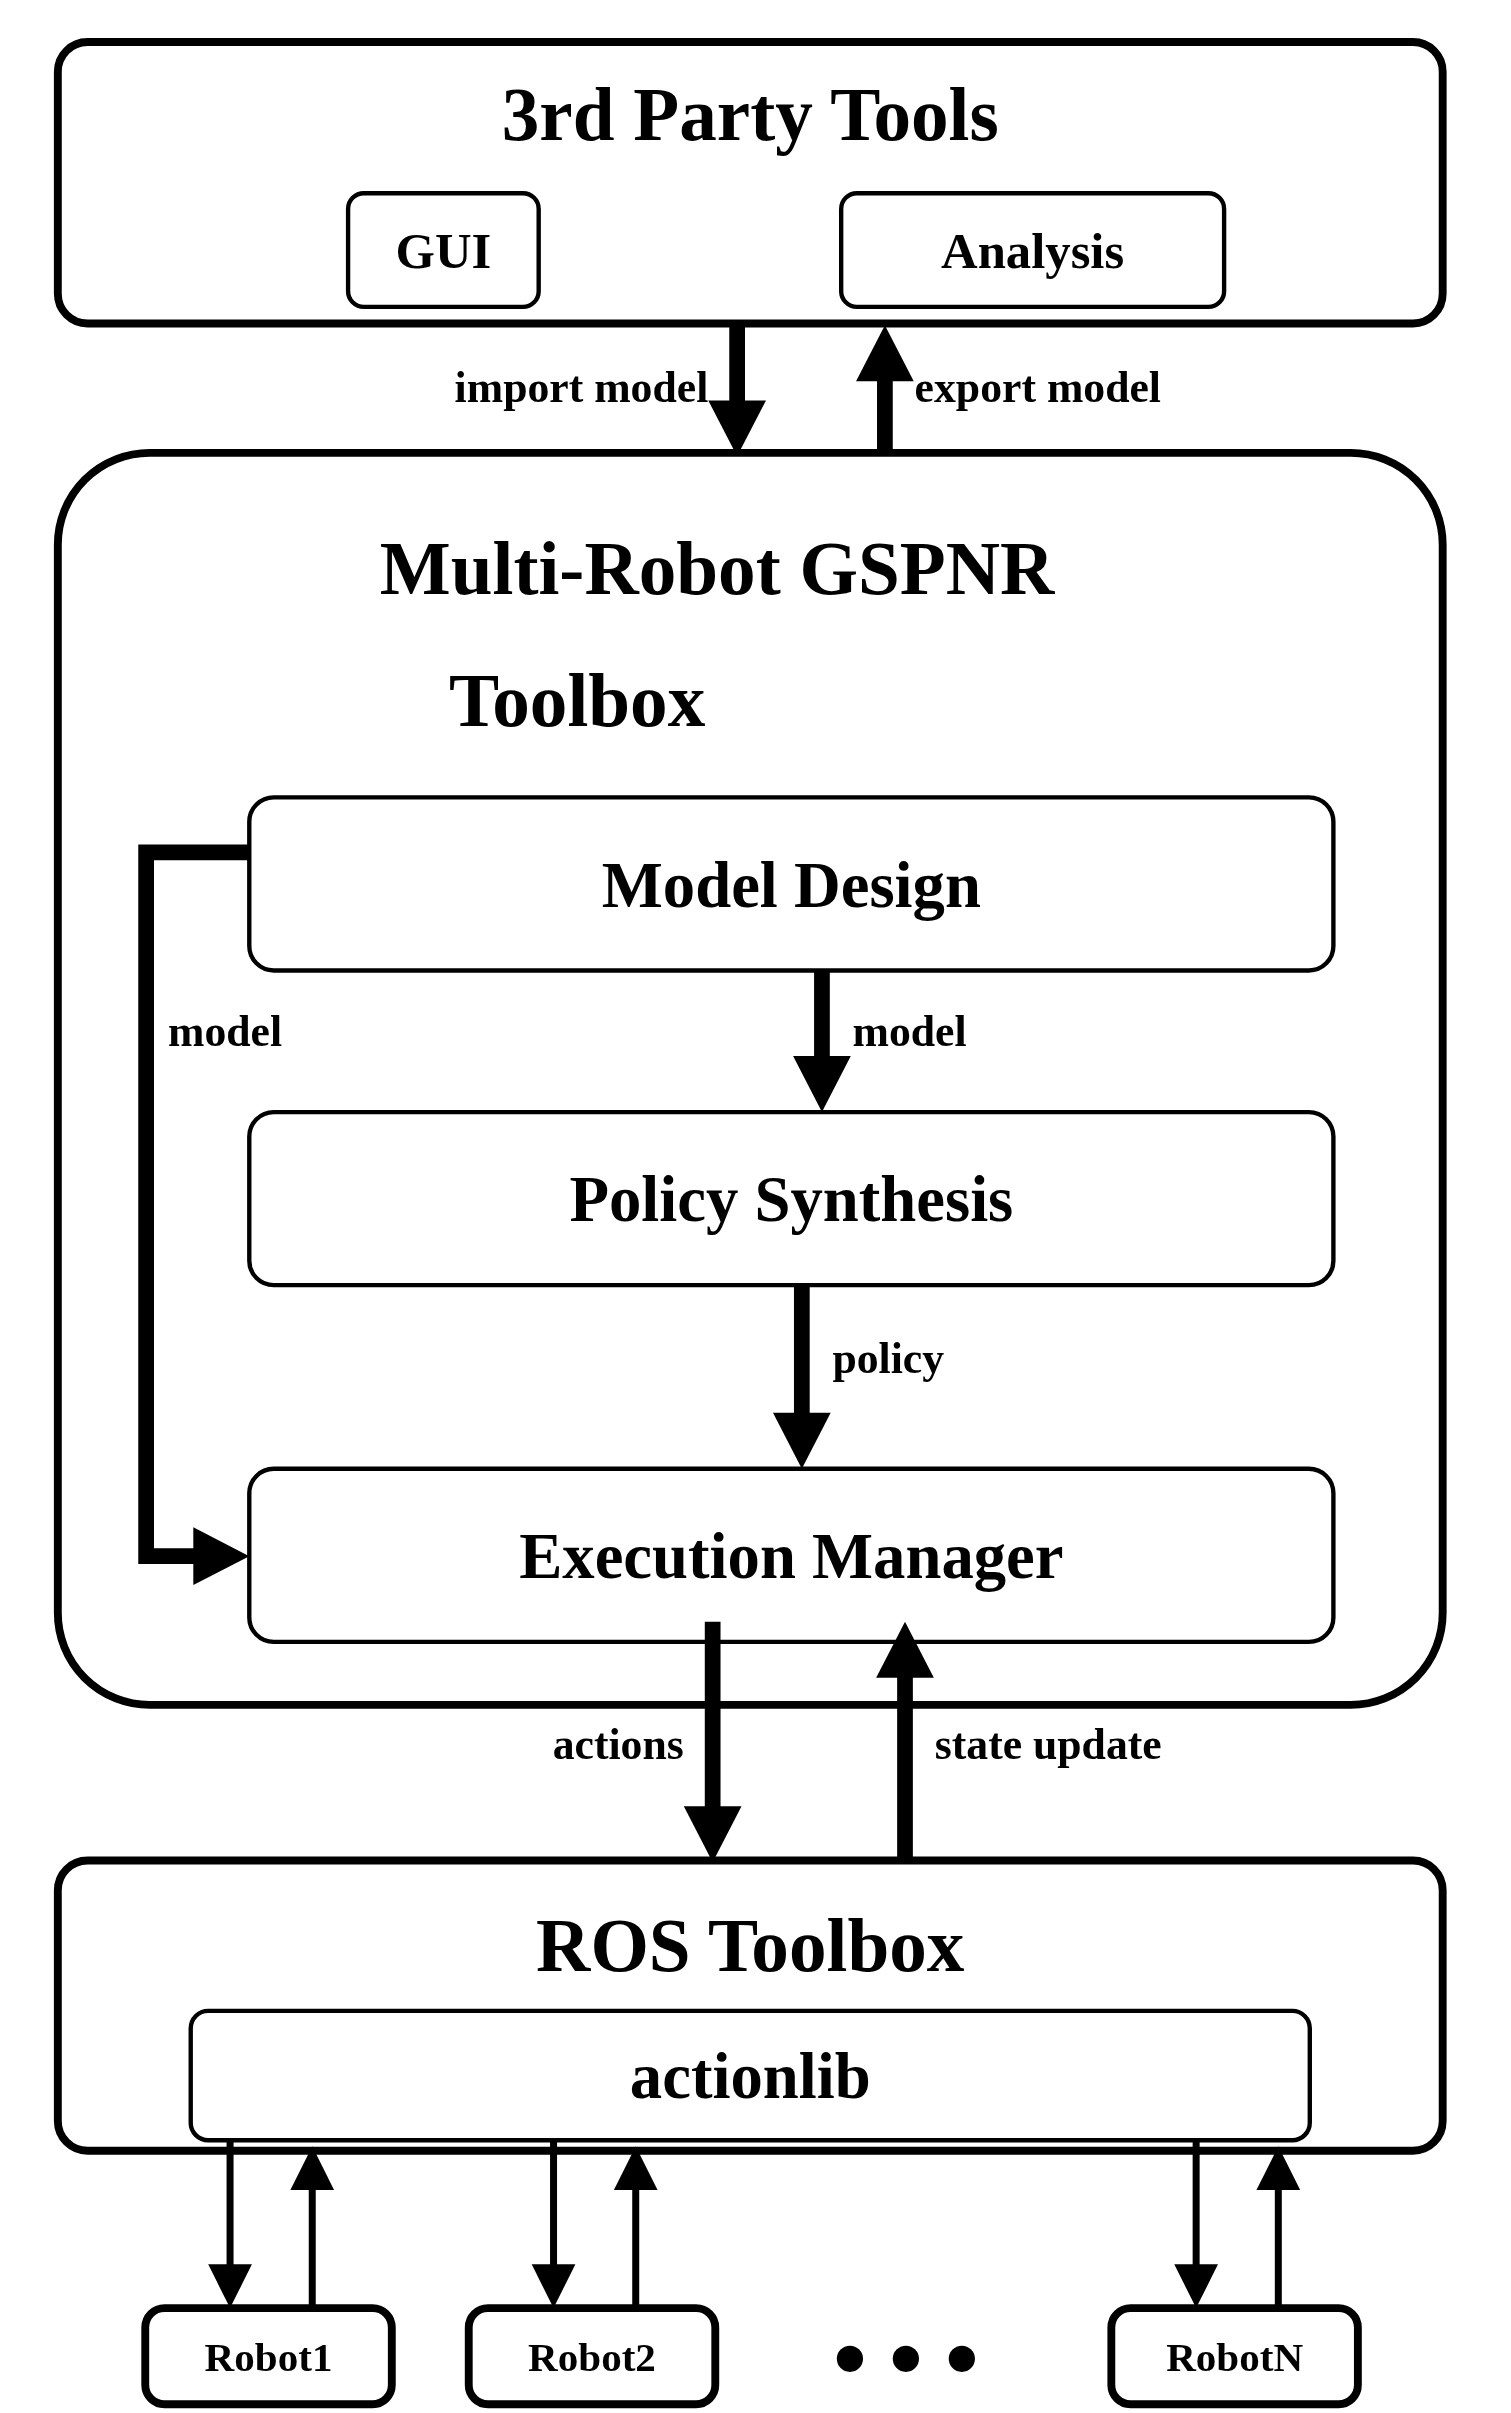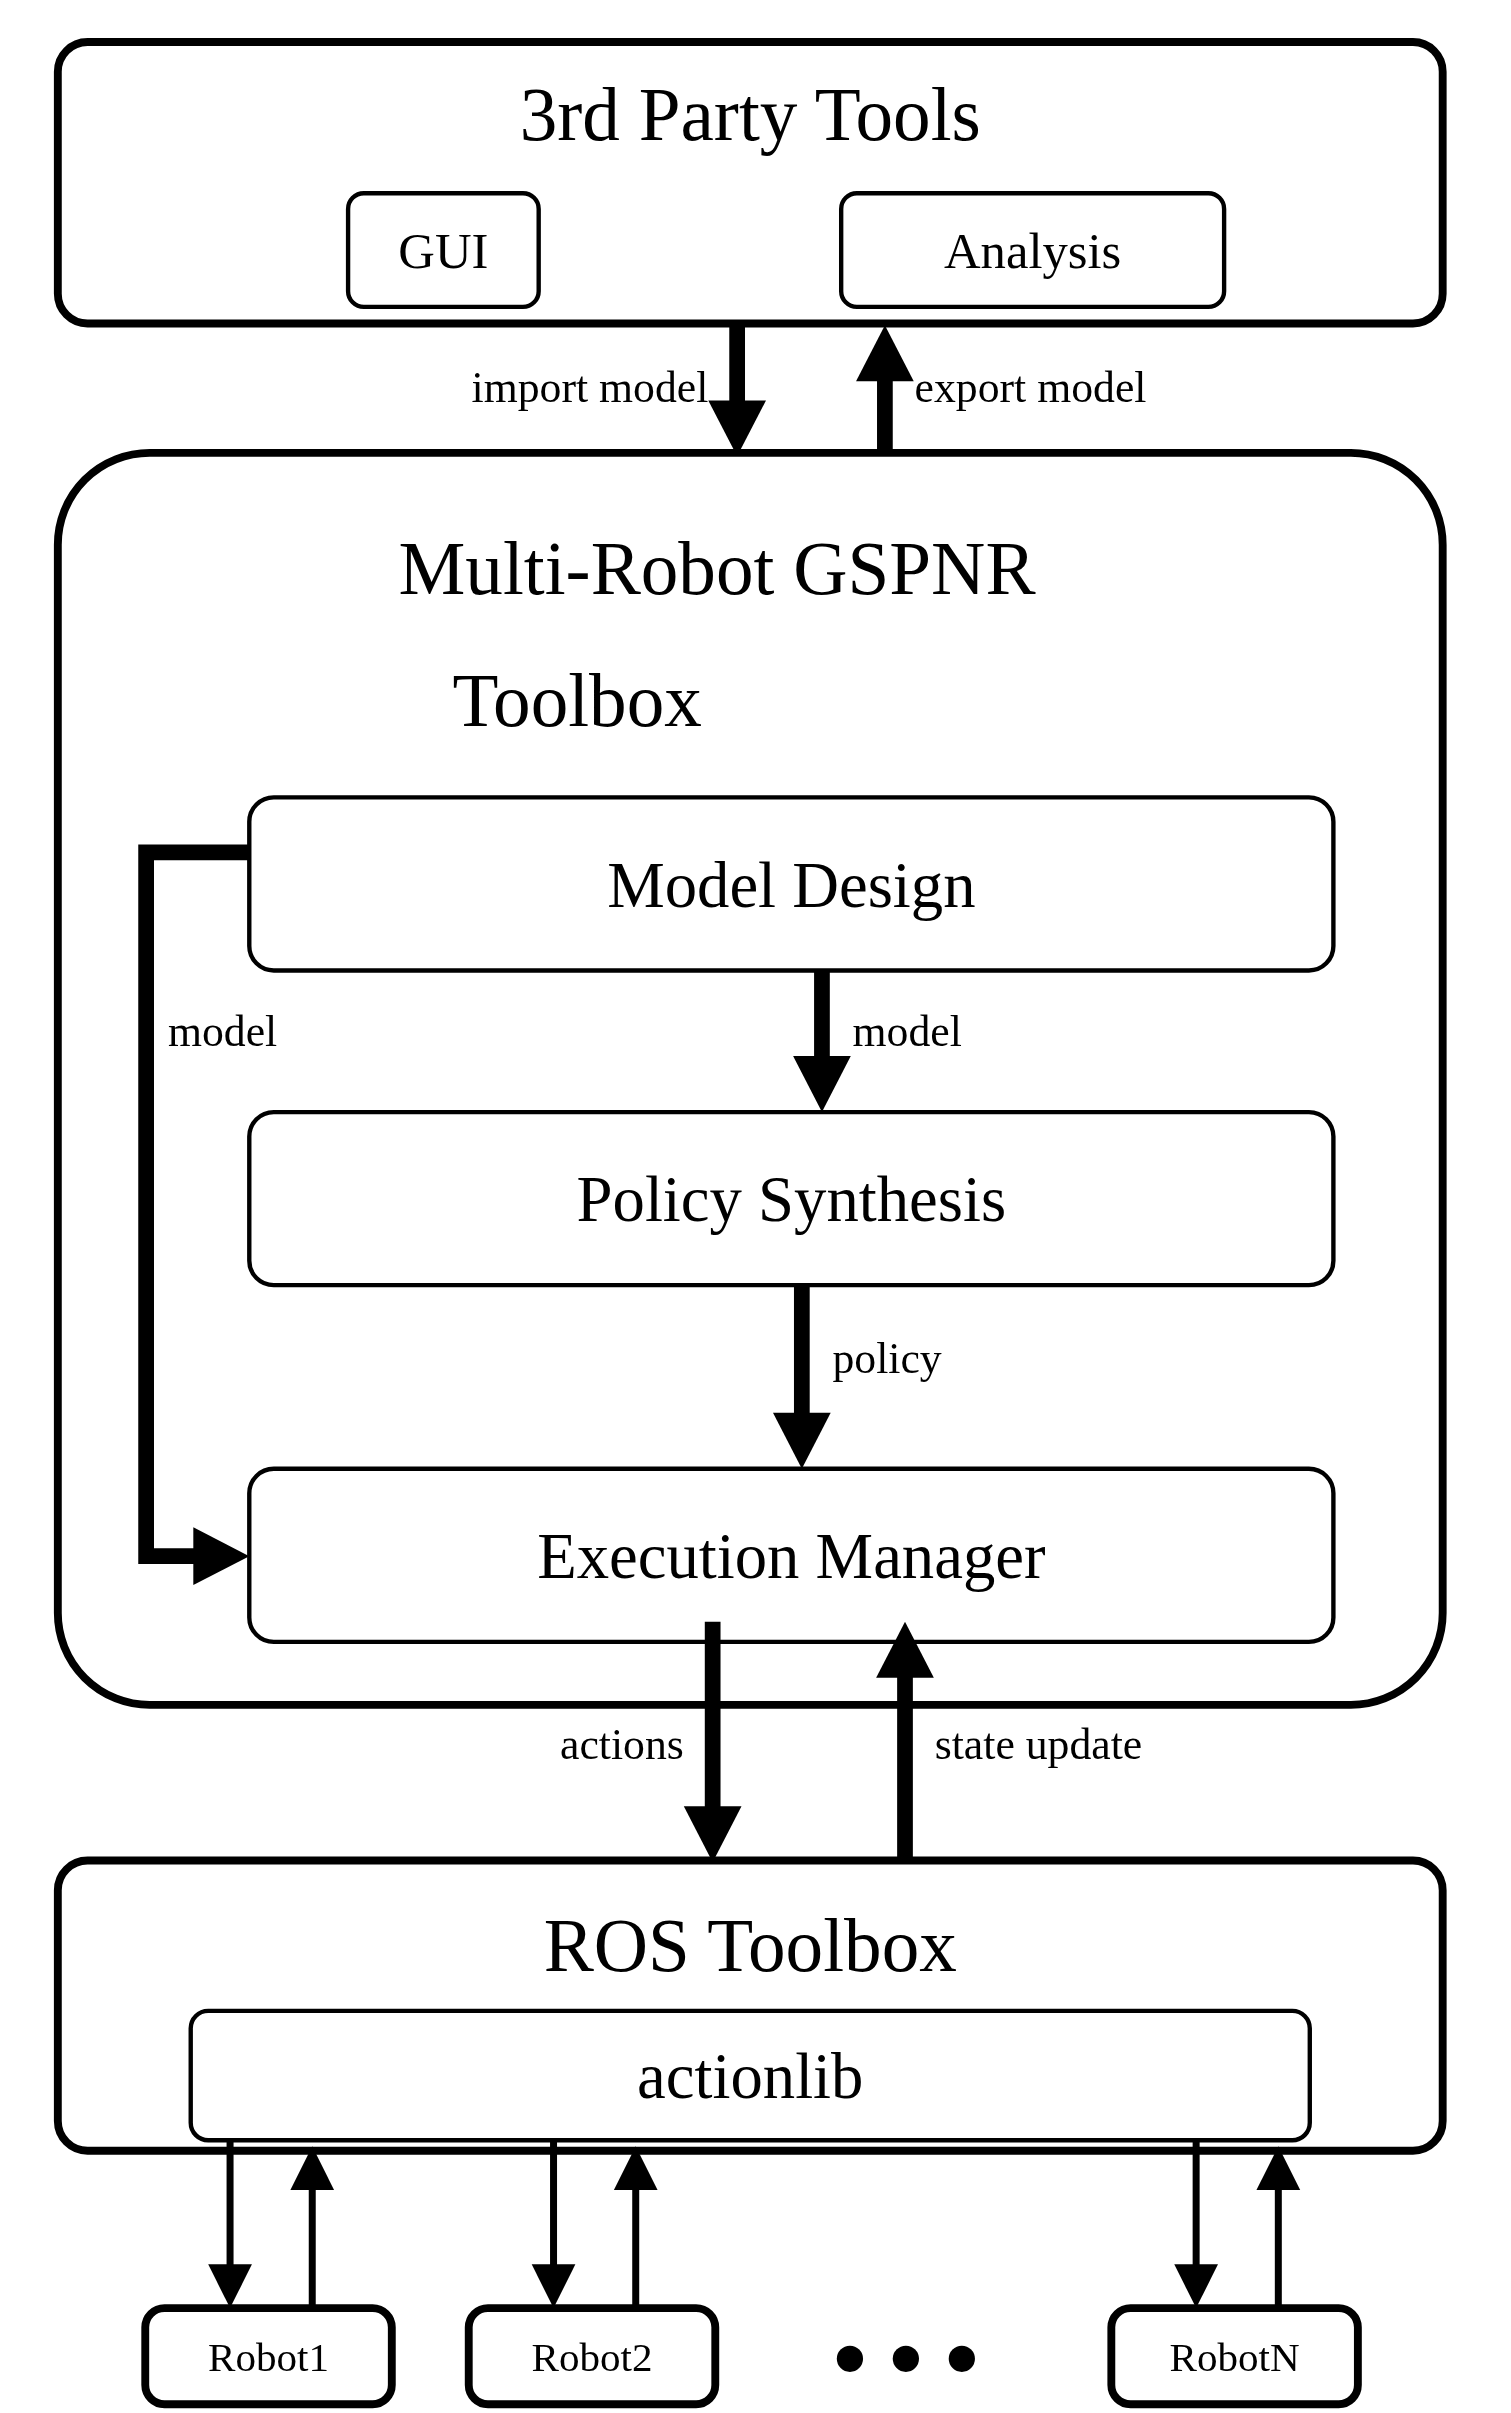--- a/index.html
+++ b/index.html
@@ -10,20 +10,21 @@
   body {
     width: 1511px;
     height: 2413px;
     font-family: "Liberation Serif", "DejaVu Serif", serif;
     overflow: hidden;
   }
   #diagram-root {
     position: relative;
     width: 1511px;
     height: 2413px;
+    font-weight: bold;
   }
   svg.diagram {
     display: block;
     width: 1511px;
     height: 2413px;
   }
   .box-outer {
     fill: #ffffff;
     stroke: #000000;
     stroke-width: 9;

